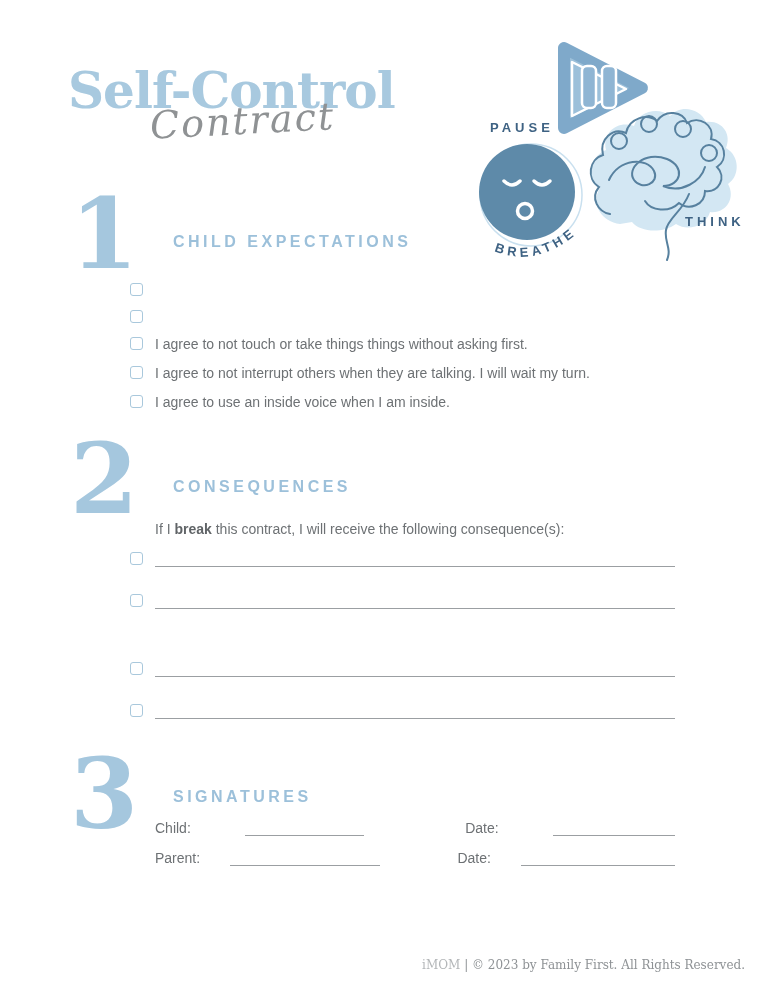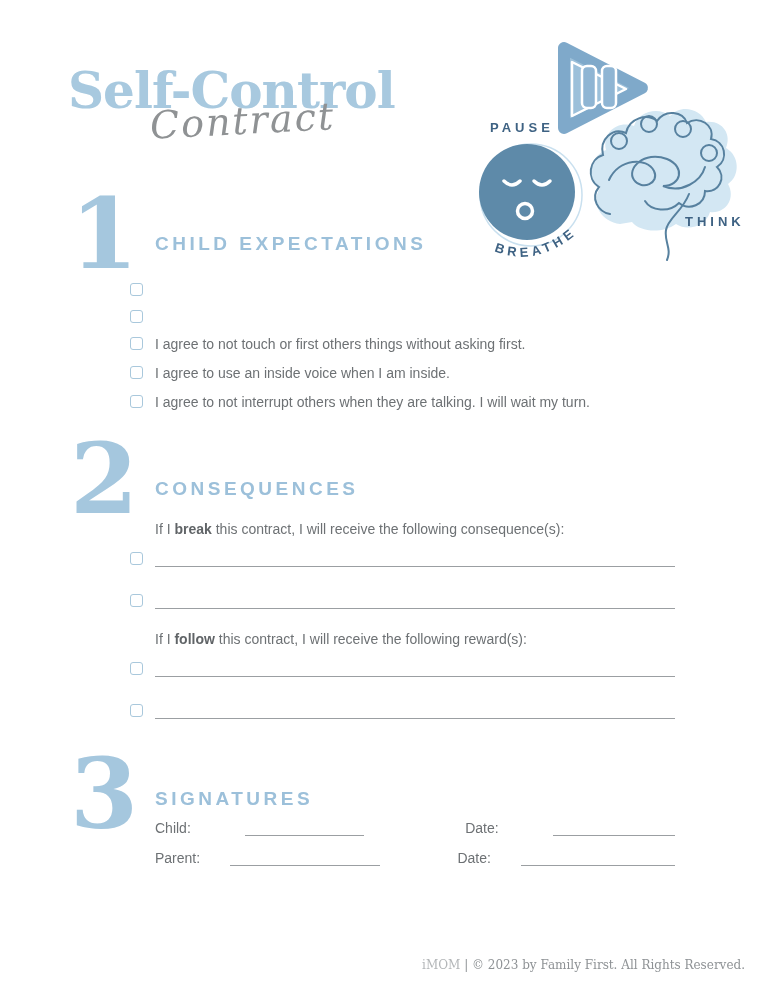--- a/index.html
+++ b/index.html
@@ -55,23 +55,23 @@
     position: absolute;
     left: 70px;
     font-family: "DejaVu Serif", serif;
     font-weight: bold;
     font-size: 98px;
     line-height: 0.78;
     color: #a5c7de;
   }
   .section-heading {
     position: absolute;
-    left: 155px;
-    font-weight: bold;
-    font-size: 19px;
+    left: 173px;
+    font-weight: bold;
+    font-size: 16px;
     letter-spacing: 3.5px;
     color: #9cc0da;
   }
 
   
   .check-list { position: absolute; left: 130px; top: 282px; width: 560px; }
   .check-row { display: flex; align-items: flex-start; margin-bottom: 13px; }
   .checkbox {
     flex: 0 0 auto;
     width: 13px; height: 13px;
@@ -183,50 +183,47 @@
 
   <div class="check-list">
     <div class="check-row">
       <span class="checkbox"></span>
     </div>
     <div class="check-row">
       <span class="checkbox"></span>
     </div>
     <div class="check-row">
       <span class="checkbox"></span>
-      <span class="check-text">I agree to not touch or first others things without asking first.</span>
+      <span class="check-text">I agree to not touch or take things things without asking first.</span>
+    </div>
+    <div class="check-row">
+      <span class="checkbox"></span>
+      <span class="check-text">I agree to not interrupt others when they are talking. I will wait my turn.</span>
     </div>
     <div class="check-row">
       <span class="checkbox"></span>
       <span class="check-text">I agree to use an inside voice when I am inside.</span>
-    </div>
-    <div class="check-row">
-      <span class="checkbox"></span>
-      <span class="check-text">I agree to not interrupt others when they are talking. I will wait my turn.</span>
     </div>
   </div>
 
   <div class="section-number" style="top:441px;">2</div>
   <div class="section-heading" style="top:478px;">CONSEQUENCES</div>
 
   <div class="intro-line" style="top:521px;">
     <span>If I </span><b>break</b><span> this contract, I will receive the following consequence(s):</span>
   </div>
   <div class="blank-row" style="top:551px;">
     <span class="checkbox"></span>
     <span class="write-line"></span>
   </div>
   <div class="blank-row" style="top:593px;">
     <span class="checkbox"></span>
     <span class="write-line"></span>
   </div>
 
-  <div class="intro-line" style="top:631px;">
-    <span>If I </span><b>follow</b><span> this contract, I will receive the following reward(s):</span>
-  </div>
   <div class="blank-row" style="top:661px;">
     <span class="checkbox"></span>
     <span class="write-line"></span>
   </div>
   <div class="blank-row" style="top:703px;">
     <span class="checkbox"></span>
     <span class="write-line"></span>
   </div>
 
   <div class="section-number" style="top:756px;">3</div>

